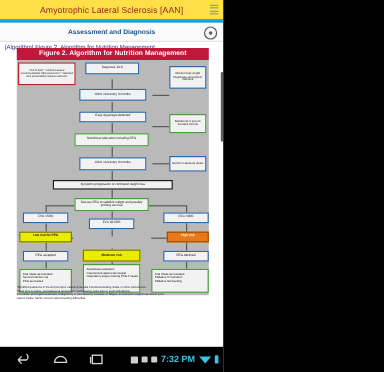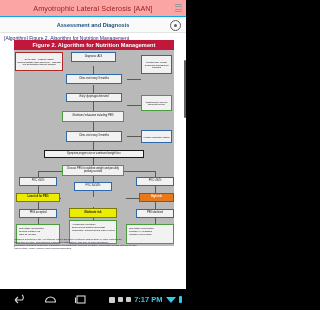--- a/index.html
+++ b/index.html
@@ -1,21 +1,21 @@
 <!DOCTYPE html>
 <html><head>
 <meta charset="utf-8">
 <style>
   html,body{margin:0;padding:0;background:#000;}
   body{width:186px;height:310px;overflow:hidden;
        font-family:"Liberation Sans","DejaVu Sans",sans-serif;}
   #app{position:relative;width:186px;height:310px;background:#ffffff;overflow:hidden;}
 
   
-  .appbar{height:16px;background:#fca5a5;border-bottom:1px solid #0ea5e9;
+  .appbar{height:16px;background:#fde047;border-bottom:3px solid #0ea5e9;
           display:flex;align-items:center;justify-content:center;position:relative;}
   .apptitle{font-size:7.2px;color:#9b2121;letter-spacing:.1px;white-space:nowrap;}
   .menu-ic{position:absolute;right:4px;top:4px;width:7px;height:8px;
            display:flex;flex-direction:column;justify-content:space-between;}
   .menu-ic i{display:block;height:1px;background:#9a9a9a;}
 
   .subbar{height:15px;background:#fafafa;border-bottom:1px solid #e4e4e4;
           display:flex;align-items:center;justify-content:center;position:relative;}
   .subtitle{font-size:5.6px;color:#1b4f82;font-weight:bold;white-space:nowrap;}
   .rec-ic{position:absolute;right:5px;top:3px;width:9px;height:9px;border-radius:50%;
@@ -200,19 +200,19 @@
       </svg>
       <svg width="13" height="11" viewBox="0 0 13 11">
         <rect x="3" y="2" width="8" height="7" stroke="#d8d8d8" stroke-width="1.1" fill="none"></rect>
         <path d="M1.5 3.5 V9" stroke="#d8d8d8" stroke-width="1.1" fill="none"></path>
       </svg>
     </div>
     <div class="navR">
       <span class="sic"></span>
       <span class="sic sm"></span>
       <span class="sic sm"></span>
-      <span class="clock">7:17 PM</span>
+      <span class="clock">7:32 PM</span>
       <span class="tri"></span>
       <span class="bat"></span>
     </div>
   </div>
 
 </div>
 
 </body></html>

